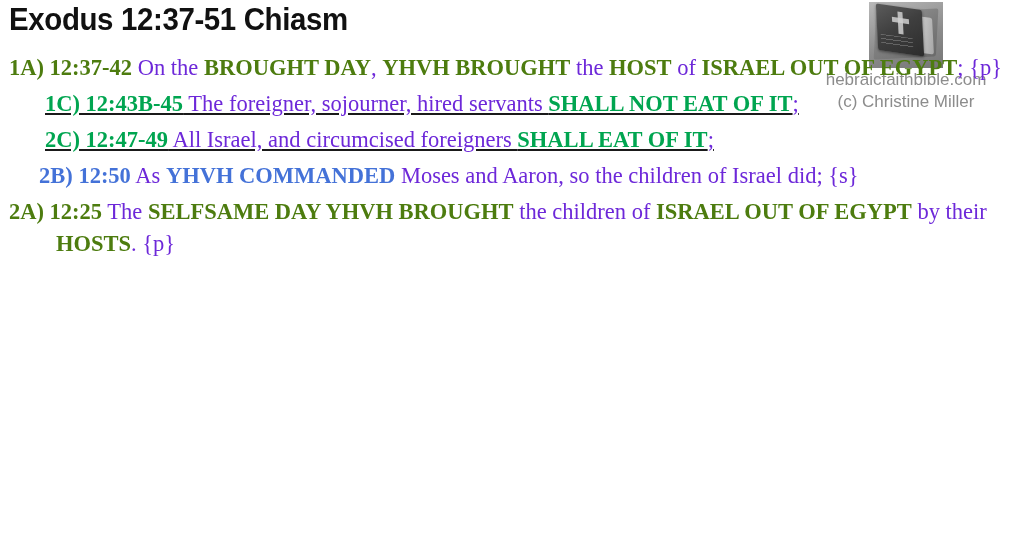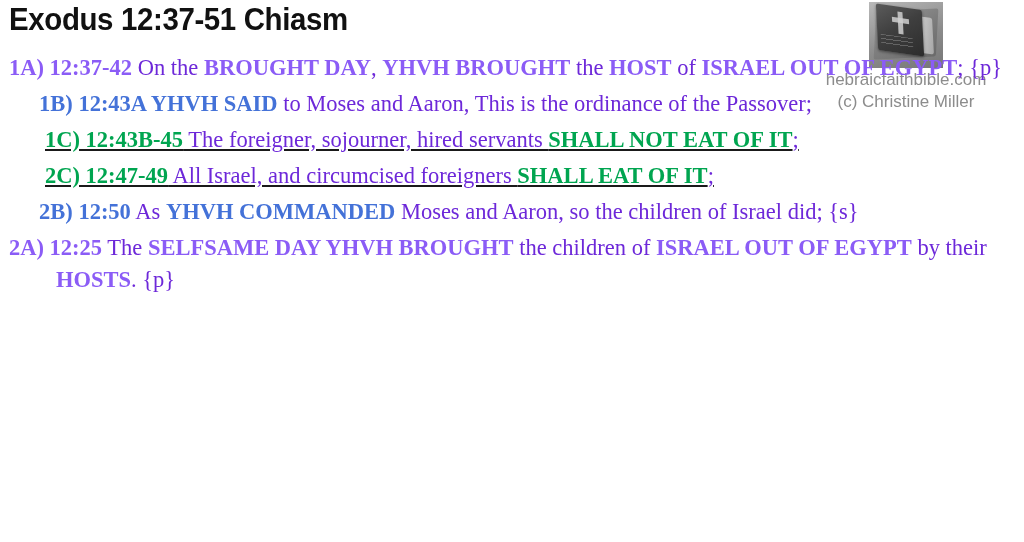--- a/index.html
+++ b/index.html
@@ -143,21 +143,21 @@
   }
   
   .lvl-a  { padding-left: 9px;  text-indent: 0; }
   .lvl-b  { padding-left: 39px; text-indent: 0; }
   .lvl-c  { padding-left: 69px; text-indent: 0; }
 
   
   .hang { padding-left: 56px; text-indent: -47px; }
   .hang-b { padding-left: 86px; text-indent: -47px; }
   .hang-c { padding-left: 92px; text-indent: -47px; text-decoration: underline; }
-  .red   { color: #8b5cf6; }
+  .red   { color: #4d7c0f; }
   .blue  { color: #4472d8; }
   .green { color: #00a550; }
   .black { color: #6d28d9; }
   .b     { font-weight: bold; }
 
   .central {
     font-weight: bold;
     color: #111111;
     font-size: 22.5px;
     line-height: 1.43;
@@ -181,18 +181,17 @@
       <div class="cross-v"></div>
       <div class="cross-h"></div>
     </div>
     <div class="brand-line">hebraicfaithbible.com</div>
     <div class="brand-line">(c) Christine Miller</div>
   </div>
 </div>
 
 <div class="chiasm" id="chiasm-body">
     <div class="line lvl-a hang"><span class="red b">1A) 12:37-42</span><span class="black"> On the </span><span class="red b">BROUGHT DAY</span><span class="black">, </span><span class="red b">YHVH BROUGHT</span><span class="black"> the </span><span class="red b">HOST</span><span class="black"> of </span><span class="red b">ISRAEL OUT OF EGYPT</span><span class="black">; {p}</span></div>
-    <div class="line lvl-b hang-b"><span class="blue b">1B) 12:43A YHVH SAID</span><span class="black"> to Moses and Aaron, This is the ordinance of the Passover;</span></div>
     <div class="line lvl-c hang-c"><span class="green b">1C) 12:43B-45</span><span class="black"> The foreigner, sojourner, hired servants </span><span class="green b">SHALL NOT EAT OF IT</span><span class="black">;</span></div>
     <div class="line lvl-c hang-c"><span class="green b">2C) 12:47-49</span><span class="black"> All Israel, and circumcised foreigners </span><span class="green b">SHALL EAT OF IT</span><span class="black">;</span></div>
     <div class="line lvl-b hang-b"><span class="blue b">2B) 12:50</span><span class="black"> As </span><span class="blue b">YHVH COMMANDED</span><span class="black"> Moses and Aaron, so the children of Israel did; {s}</span></div>
     <div class="line lvl-a hang"><span class="red b">2A) 12:25</span><span class="black"> The </span><span class="red b">SELFSAME DAY YHVH BROUGHT</span><span class="black"> the children of </span><span class="red b">ISRAEL OUT OF EGYPT</span><span class="black"> by their </span><span class="red b">HOSTS</span><span class="black">. {p}</span></div>
   </div>
 
 </body></html>

